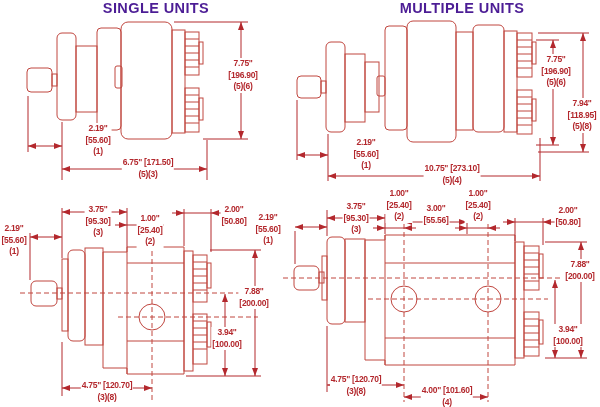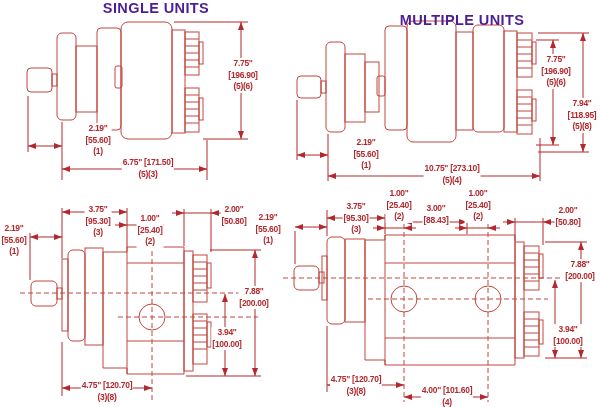--- a/index.html
+++ b/index.html
@@ -161,21 +161,21 @@
     <line x1="555" y1="222" x2="543" y2="222" marker-end="url(#ar)"></line>
     <path d="M545 242 H587 M545 358 H587"></path>
     <line x1="581" y1="242" x2="581" y2="358" marker-start="url(#ar)" marker-end="url(#ar)"></line>
     <line x1="555" y1="280" x2="555" y2="358" marker-start="url(#ar)" marker-end="url(#ar)"></line>
     <line x1="327" y1="385" x2="404" y2="385" marker-start="url(#ar)" marker-end="url(#ar)"></line>
     <line x1="404" y1="397" x2="488" y2="397" marker-start="url(#ar)" marker-end="url(#ar)"></line>
   </g>
 </svg>
 
 <div class="title" style="left:156px;top:0px">SINGLE UNITS</div>
-<div class="title" style="left:462px;top:12px">MULTIPLE UNITS</div>
+<div class="title" style="left:462px;top:0px">MULTIPLE UNITS</div>
 
 <div class="dim-label" style="left:243px;top:58px">
   <span>7.75"</span>
   <span>[196.90]</span>
   <span>(5)(6)</span>
 </div>
 <div class="dim-label" style="left:98px;top:123px">
   <span>2.19"</span>
   <span>[55.60]</span>
   <span>(1)</span>
@@ -247,21 +247,21 @@
   <span>[95.30]</span>
   <span>(3)</span>
 </div>
 <div class="dim-label" style="left:399px;top:188px">
   <span>1.00"</span>
   <span>[25.40]</span>
   <span>(2)</span>
 </div>
 <div class="dim-label" style="left:436px;top:203px">
   <span>3.00"</span>
-  <span>[88.43]</span>
+  <span>[55.56]</span>
 </div>
 <div class="dim-label" style="left:478px;top:188px">
   <span>1.00"</span>
   <span>[25.40]</span>
   <span>(2)</span>
 </div>
 <div class="dim-label" style="left:568px;top:205px">
   <span>2.00"</span>
   <span>[50.80]</span>
 </div>

